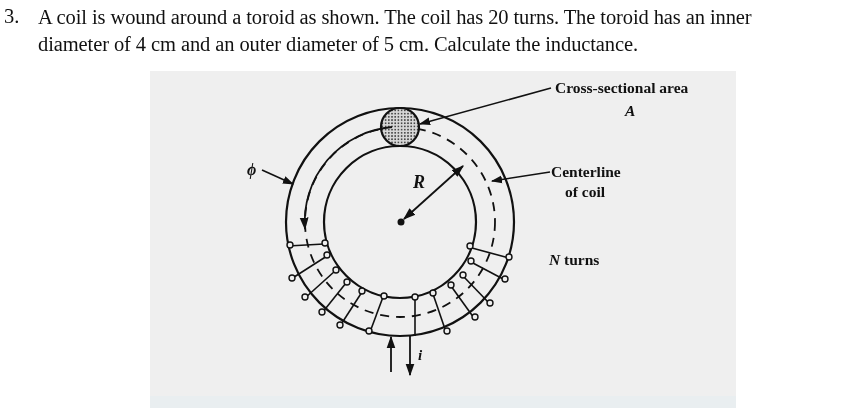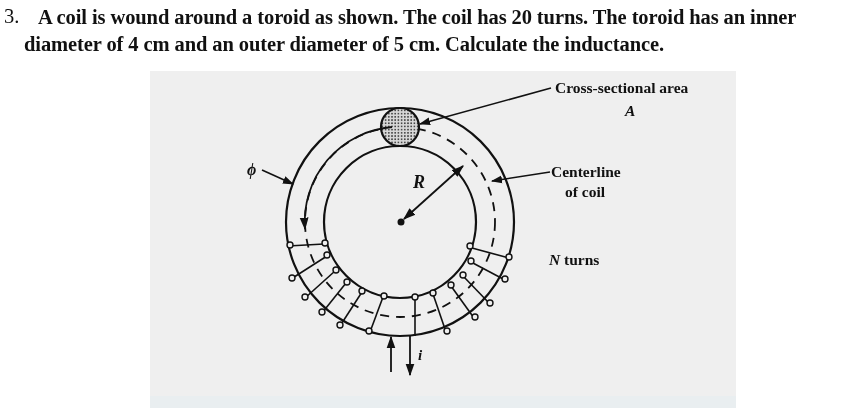--- a/index.html
+++ b/index.html
@@ -1,22 +1,22 @@
 <!DOCTYPE html>
 <html><head>
 <meta charset="utf-8">
 <style>
   html, body { margin: 0; padding: 0; background: #ffffff; }
   body { width: 847px; height: 408px; position: relative; overflow: hidden;
          font-family: "Liberation Serif", "DejaVu Serif", serif; color: #111; }
   .problem { position: absolute; left: 0; top: 0; width: 847px; }
-  .line { position: absolute; font-size: 20.5px; line-height: 24px; white-space: nowrap; letter-spacing: -0.1px; font-weight: bold; }
+  .line { position: absolute; font-size: 20.5px; line-height: 24px; white-space: nowrap; letter-spacing: -0.1px; }
   .num { position: absolute; left: 4px; top: 5px; font-size: 20.5px; }
   .l1 { left: 38px; top: 5px; }
-  .l2 { left: 24px; top: 32px; }
+  .l2 { left: 38px; top: 32px; }
   .figure { position: absolute; left: 150px; top: 71px; width: 586px; height: 337px; background: #efefef; }
   .figure .bottom-strip { position: absolute; left: 0; bottom: 0; width: 100%; height: 12px; background: #e9eef0; }
   svg { position: absolute; left: 0; top: 0; }
   .lbl { font-family: "Liberation Serif", "DejaVu Serif", serif; font-weight: bold; fill: #111; }
 </style>
 </head>
 <body>
 
 <div class="problem">
   <span class="num">3.</span>

